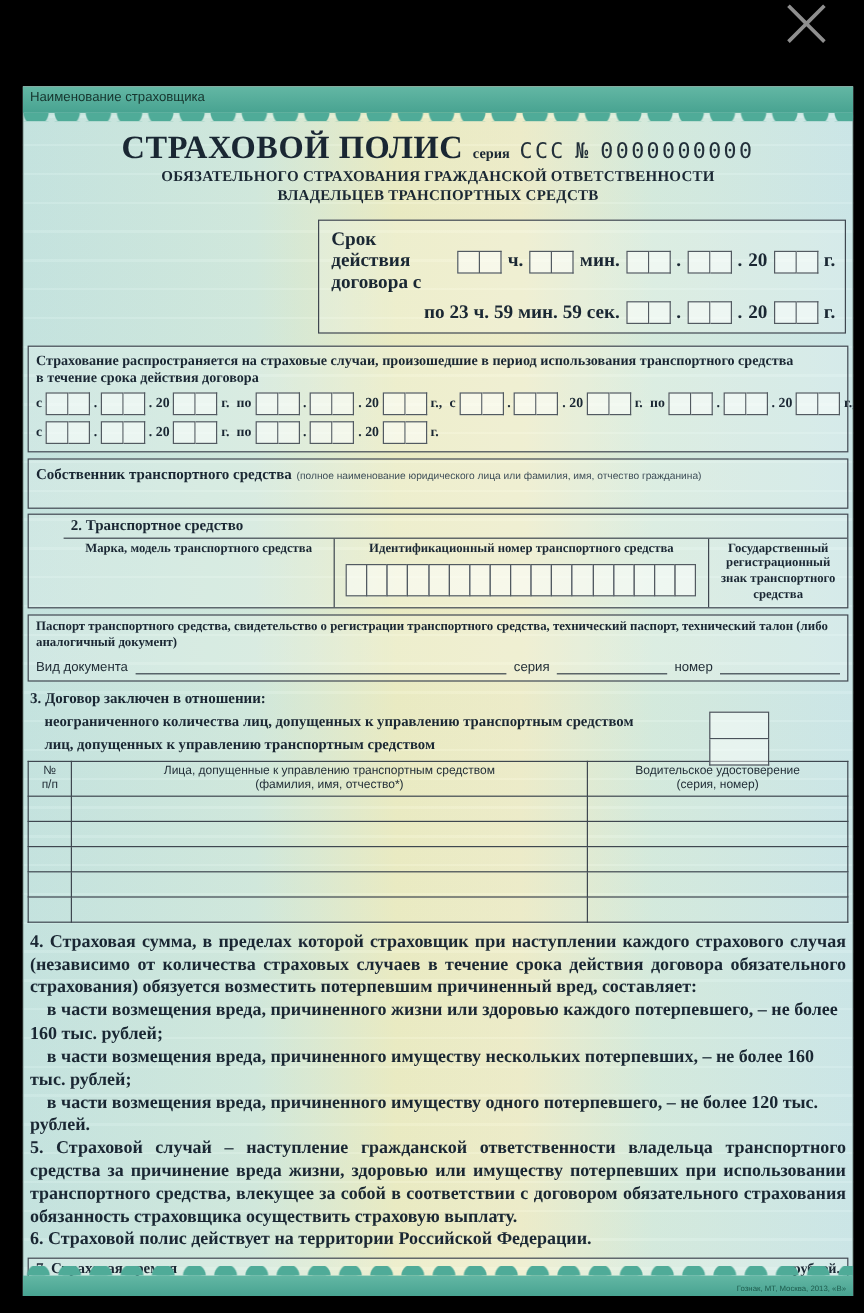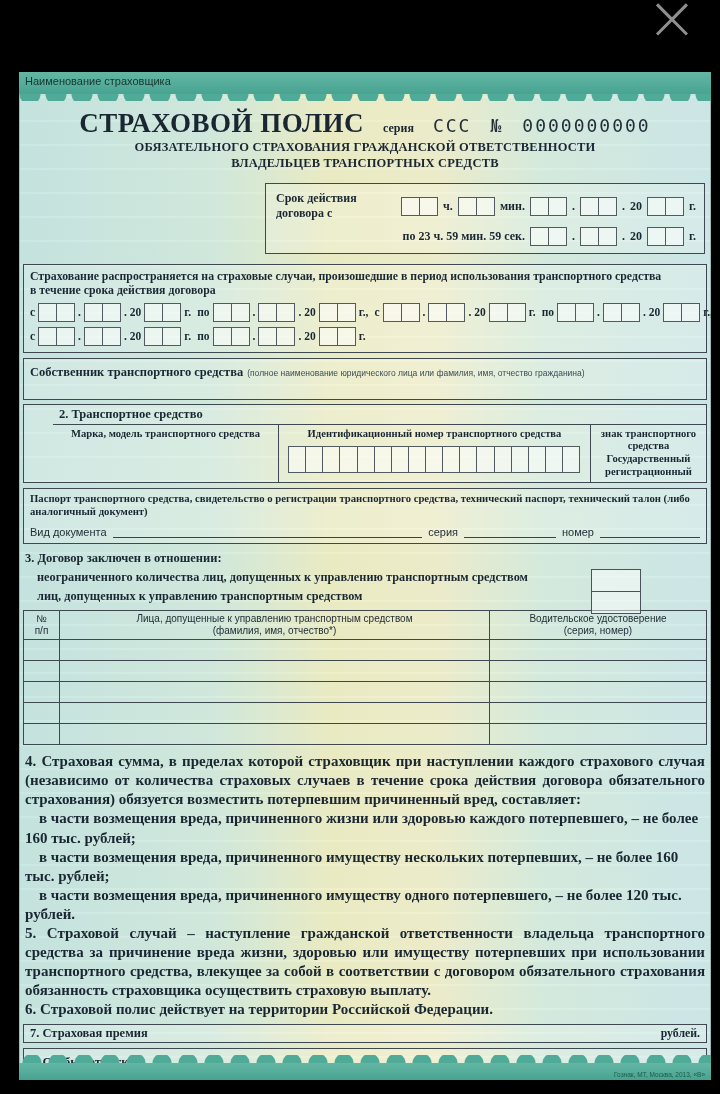--- a/index.html
+++ b/index.html
@@ -22,36 +22,36 @@
   .band-bottom{position:absolute;left:0;right:0;bottom:0;height:17px;}
   .band-bottom::before{content:'';position:absolute;left:0;right:0;top:-8px;height:8px;
       background:radial-gradient(circle at 13px 8px,#4fab98 9px,rgba(0,0,0,0) 10px);
       background-size:26px 8px;background-repeat:repeat-x;}
   .insband{font-family:"Liberation Sans",sans-serif;font-size:11px;color:#16352e;
            padding:3px 0 0 6px;display:block;}
   .imprint{position:absolute;right:6px;bottom:2px;font-family:"Liberation Sans",sans-serif;
            font-size:6.5px;color:#1d5a4c;}
   
   .hdr{text-align:center;margin-top:14px;}
-  .hdr-line1{display:flex;align-items:baseline;justify-content:center;gap:19px;}
+  .hdr-line1{display:flex;align-items:baseline;justify-content:center;gap:8px;}
   .title{font-weight:bold;font-size:27px;letter-spacing:0.5px;}
   .series-lbl{font-weight:bold;font-size:12px;}
   .serial{font-family:"DejaVu Sans Mono",monospace;font-size:18px;letter-spacing:2px;color:#23303a;}
   .sub{font-weight:bold;font-size:12.5px;line-height:1.28;letter-spacing:0.2px;}
   
   .box{border:1px solid #3f4750;background:rgba(253,255,252,0.20);box-sizing:border-box;margin:0 4px;}
   
   .pair{display:inline-flex;vertical-align:middle;}
   .bx{width:17px;height:17px;border:1px solid #525a61;background:rgba(253,255,253,0.55);}
   .bx+.bx{border-left:none;}
   .dg{display:inline-flex;align-items:center;gap:3px;font-weight:bold;font-size:11.5px;white-space:nowrap;}
   .dgdot{font-weight:bold;}
   
   .termbox{width:440px;margin:12px 6px 0 auto;padding:7px 8px 7px 10px;}
-  .termline{display:flex;align-items:center;gap:5px;font-weight:bold;font-size:12px;}
+  .termline{display:flex;align-items:center;gap:5px;font-weight:bold;font-size:16px;}
   .termline.second{justify-content:flex-end;margin-top:6px;}
   
   .usage{margin-top:10px;padding:4px 6px 6px 6px;}
   .usage p{margin:0;font-weight:bold;font-size:11.8px;line-height:1.22;}
   .urow{display:flex;align-items:center;gap:6px;margin-top:5px;flex-wrap:nowrap;}
   
   .secbox{margin-top:5px;padding:3px 6px;}
   .sec-title{font-weight:bold;font-size:12.5px;}
   .hint{font-family:"Liberation Sans",sans-serif;font-weight:normal;font-size:8.5px;color:#3c4c57;}
   
@@ -322,22 +322,22 @@
               <span class="vbx"></span>
               <span class="vbx"></span>
               <span class="vbx"></span>
               <span class="vbx"></span>
               <span class="vbx"></span>
               <span class="vbx"></span>
               <span class="vbx"></span>
           </div>
         </div>
         <div class="tscol" style="flex:1;">
+          <div class="tshead">Государственный регистрационный</div>
           <div class="tshead">знак транспортного средства</div>
-          <div class="tshead">Государственный регистрационный</div>
         </div>
       </div>
     </div>
 
     <div class="box secbox">
       <div class="passline">Паспорт транспортного средства, свидетельство о регистрации транспортного средства, технический паспорт, технический талон (либо аналогичный документ)</div>
       <div class="docrow">
         <span>Вид документа</span>
         <span class="blank grow"></span>
         <span>серия</span>

